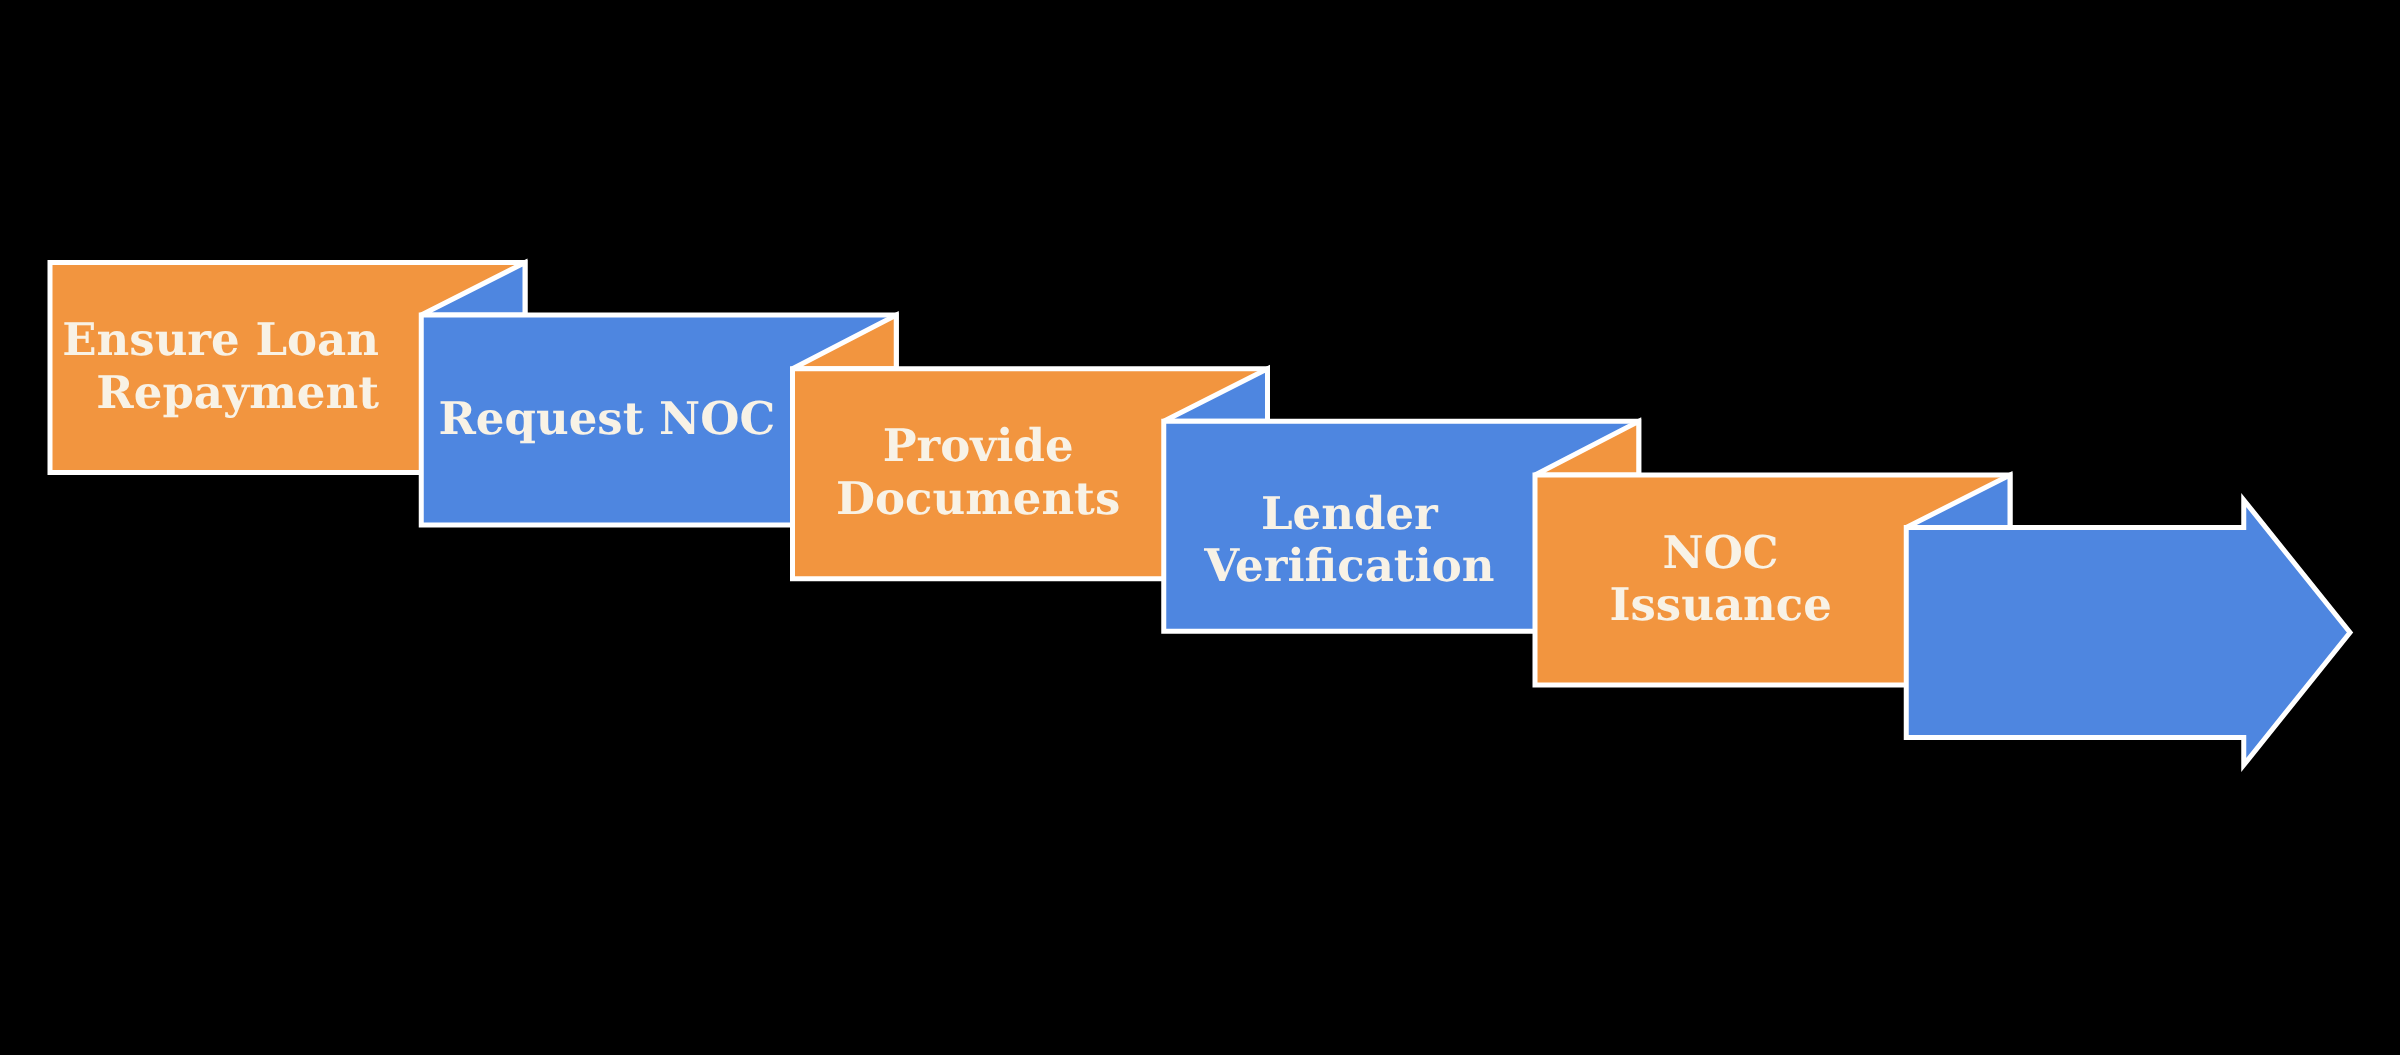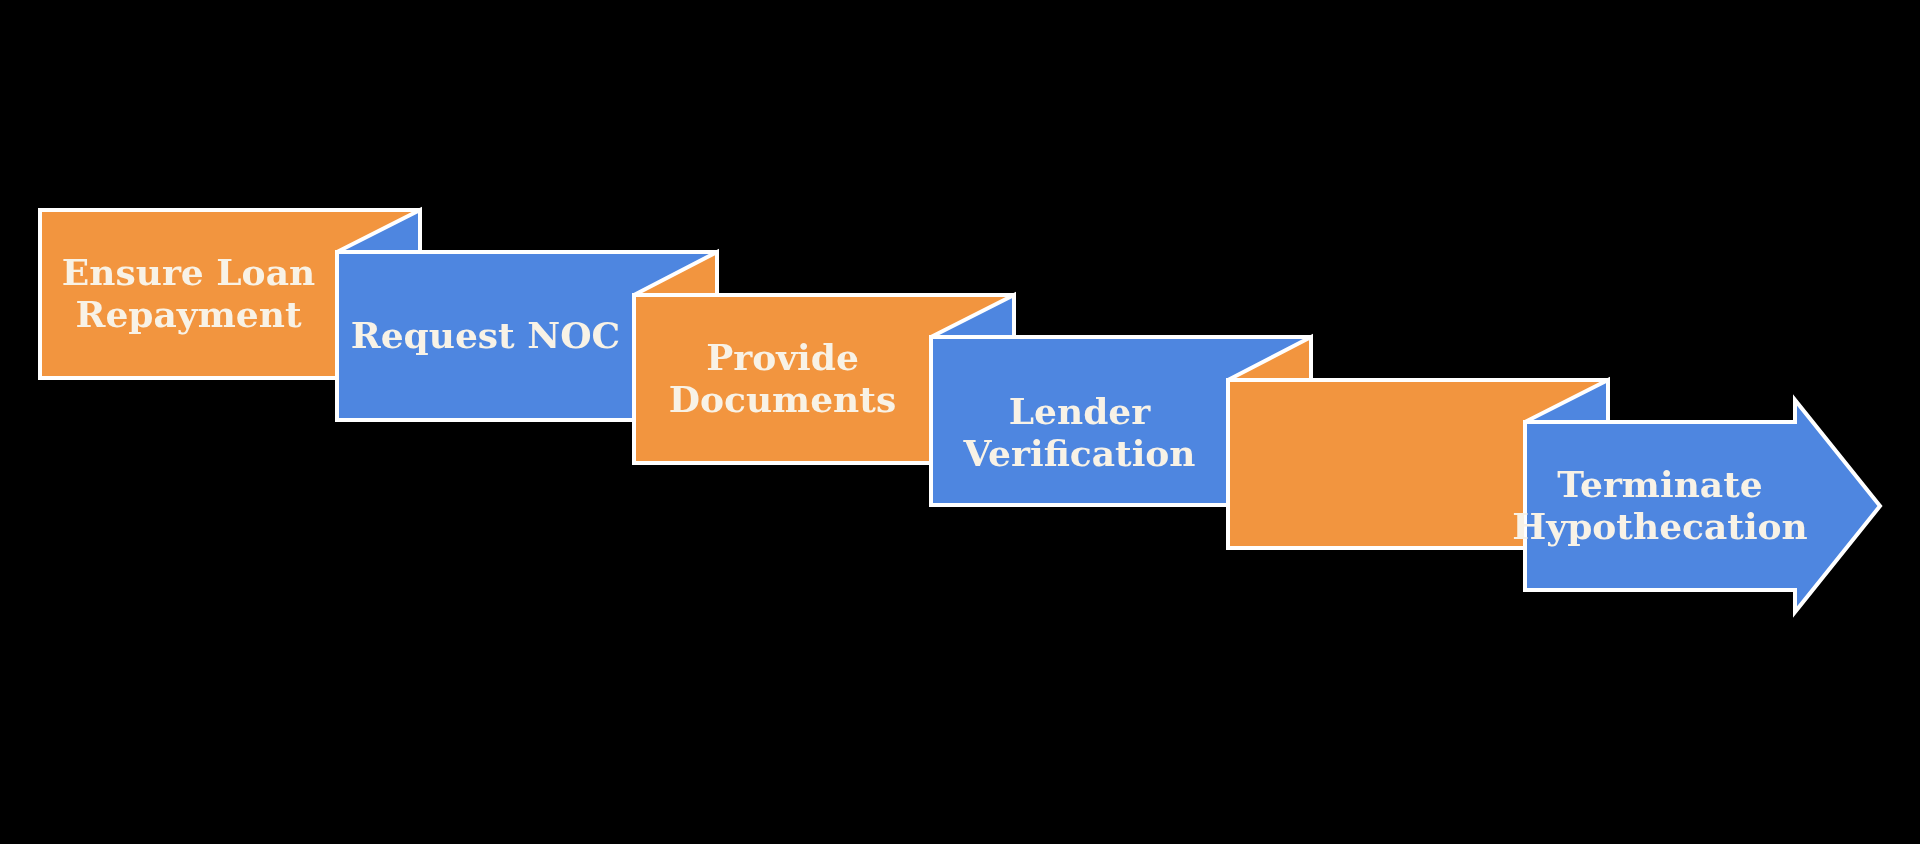--- a/index.html
+++ b/index.html
@@ -31,21 +31,21 @@
     align-items: center;
     justify-content: center;
     text-align: center;
     font-weight: bold;
     font-size: 36px;
     line-height: 1.16;
     color: #F8F2E6;
     white-space: pre-line;
     pointer-events: none;
   }
-  .lbl-1 { left: 40px;   top: 210px; width: 297px; height: 168px; }
+  .lbl-1 { left: 28px;   top: 210px; width: 297px; height: 168px; text-align: right; }
   .lbl-2 { left: 337px;  top: 252px; width: 297px; height: 168px; }
   .lbl-3 { left: 634px;  top: 295px; width: 297px; height: 168px; }
   .lbl-4 { left: 931px;  top: 349px; width: 297px; height: 168px; }
   .lbl-5 { left: 1228px; top: 380px; width: 297px; height: 168px; }
   .lbl-6 { left: 1525px; top: 422px; width: 270px; height: 168px; }
 </style>
 </head>
 <body>
 
 <div class="canvas">
@@ -75,16 +75,16 @@
     <polygon points="1525,422 1795,422 1795,400 1880,506 1795,612 1795,590 1525,590" fill="#4E86E0"></polygon>
   </svg>
 
   <div class="step-label lbl-1">Ensure Loan
 Repayment</div>
   <div class="step-label lbl-2">Request NOC</div>
   <div class="step-label lbl-3">Provide
 Documents</div>
   <div class="step-label lbl-4">Lender
 Verification</div>
-  <div class="step-label lbl-6">Terminate
-Hypothecation</div>
+  <div class="step-label lbl-5">NOC
+Issuance</div>
 
 </div>
 
 </body></html>

